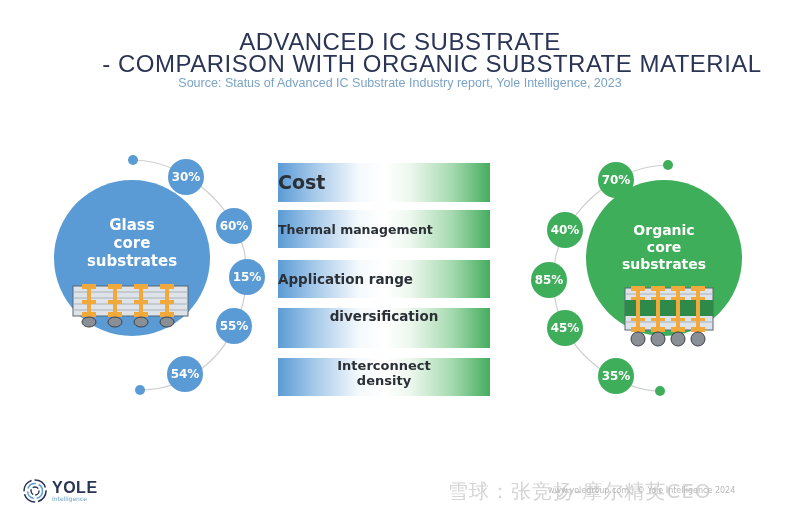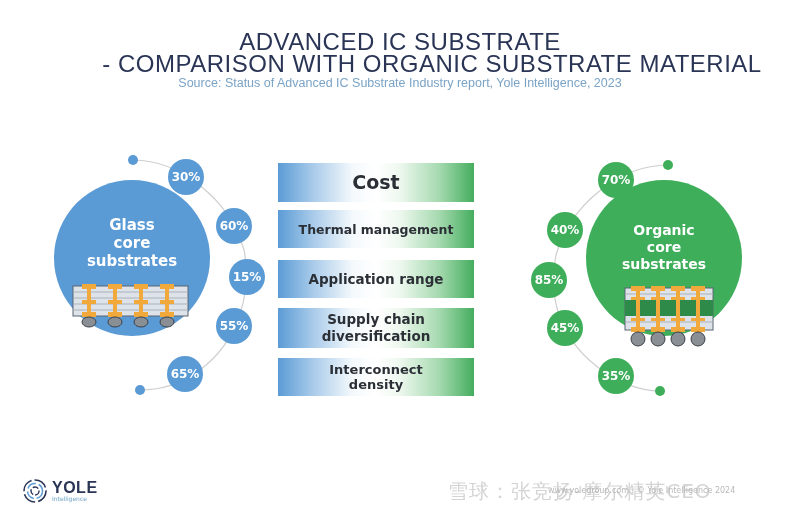--- a/index.html
+++ b/index.html
@@ -2,21 +2,21 @@
 <html><head>
 <meta charset="utf-8">
 <style>
   html, body { margin:0; padding:0; }
   body { width:800px; height:517px; background:#ffffff; position:relative; overflow:hidden; font-family:"DejaVu Sans", sans-serif; }
   .title { position:absolute; left:0; width:800px; text-align:center; color:#2a3556; font-family:"Liberation Sans", sans-serif; letter-spacing:0.5px; }
   .t1 { top:28px; font-size:24px; }
   .t2 { top:50px; font-size:24px;padding-left:32px; }
   .src { position:absolute; top:76px; left:0; width:800px; text-align:center; color:#7aa3c6; font-size:12.5px; font-family:"Liberation Sans", sans-serif; }
   svg.main { position:absolute; left:0; top:0; }
-  .bar { position:absolute; left:278px; width:196px; display:flex; align-items:center; justify-content:center; text-align:center; color:#2b2f36; font-weight:bold; line-height:17px;
+  .bar { position:absolute; left:278px; width:212px; display:flex; align-items:center; justify-content:flex-start; text-align:center; color:#2b2f36; font-weight:bold; line-height:17px;
     background:linear-gradient(90deg,#5b9bd5 0%,#a9cbea 18%,#f4f9fc 38%,#ffffff 50%,#eef8ef 62%,#a6dab0 82%,#45ad5e 100%); }
   .bar span { display:block; }
   .circ-label { position:absolute; color:#ffffff; font-weight:bold; text-align:center; font-size:15px; line-height:18px; }
   .pct { position:absolute; width:36px; height:36px; border-radius:50%; display:flex; align-items:center; justify-content:center; color:#ffffff; font-weight:bold; font-size:12px; }
   .blue { background:#5b9bd5; }
   .green { background:#3fae5b; }
   .logo { position:absolute; left:22px; top:478px; display:flex; align-items:center; }
   .logo-text { margin-left:4px; }
   .logo-name { font-family:"Liberation Sans", sans-serif; font-weight:bold; font-size:16px; color:#2a3556; line-height:15px; letter-spacing:0.5px; }
   .logo-sub { font-size:6px; color:#6fa3c8; line-height:8px; }
@@ -120,39 +120,38 @@
 <div class="circ-label" style="left:604px; top:222px; width:120px; font-size:14px; line-height:17px;">
   <span style="display:block">Organic</span>
   <span style="display:block">core</span>
   <span style="display:block">substrates</span>
 </div>
 
 <div class="pct blue" style="left:168px; top:159px;">30%</div>
 <div class="pct blue" style="left:216px; top:208px;">60%</div>
 <div class="pct blue" style="left:229px; top:259px;">15%</div>
 <div class="pct blue" style="left:216px; top:308px;">55%</div>
-<div class="pct blue" style="left:167px; top:356px;">65%</div>
+<div class="pct blue" style="left:167px; top:356px;">54%</div>
 
 <div class="pct green" style="left:598px; top:162px;">70%</div>
 <div class="pct green" style="left:547px; top:212px;">40%</div>
 <div class="pct green" style="left:531px; top:262px;">85%</div>
 <div class="pct green" style="left:547px; top:310px;">45%</div>
 <div class="pct green" style="left:598px; top:358px;">35%</div>
 
 <div class="bar" style="top:163px; height:39px; font-size:19px;">
   <span>Cost</span>
 </div>
 <div class="bar" style="top:210px; height:38px; font-size:12.5px;">
   <span>Thermal management</span>
 </div>
 <div class="bar" style="top:260px; height:38px; font-size:13.5px;">
   <span>Application range</span>
 </div>
 <div class="bar" style="top:308px; height:40px; font-size:13.5px; flex-direction:column;">
-  <span>Supply chain</span>
   <span>diversification</span>
 </div>
 <div class="bar" style="top:358px; height:38px; font-size:13px; flex-direction:column; line-height:15px;">
   <span>Interconnect</span>
   <span>density</span>
 </div>
 
 <div class="logo">
   <svg width="26" height="26">
     <circle cx="13" cy="13" r="11" fill="none" stroke="#2a3556" stroke-width="1.6" stroke-dasharray="14 3"></circle>

